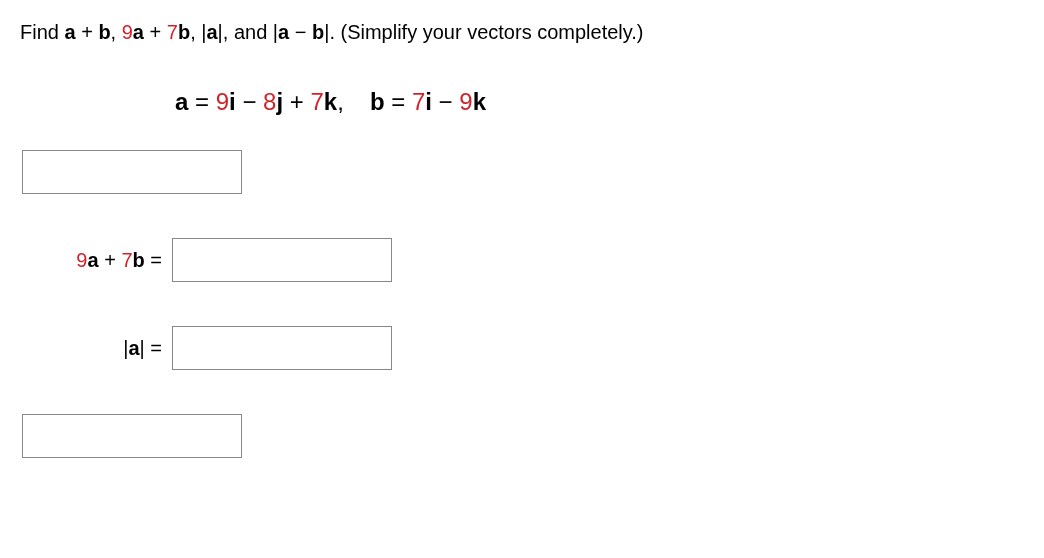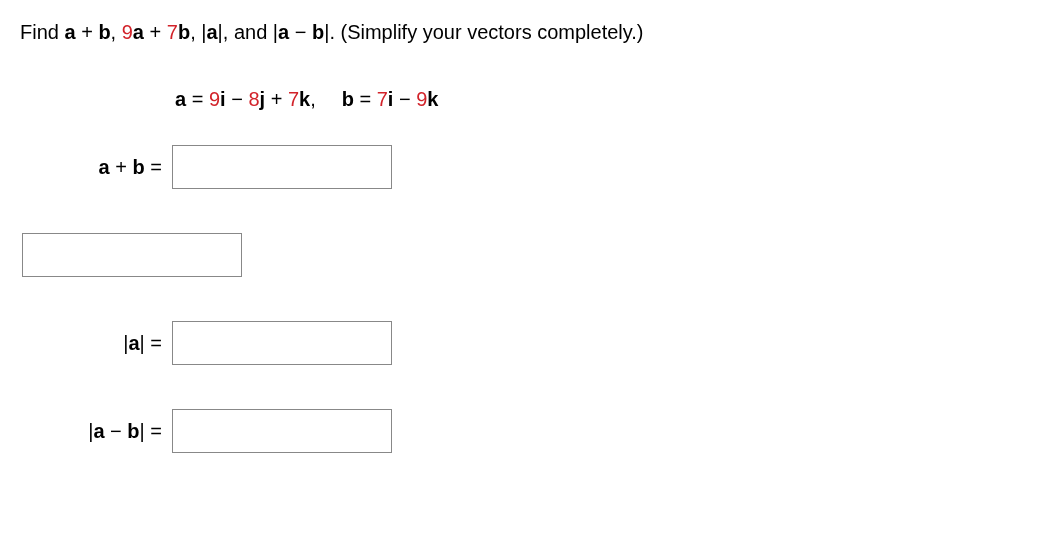--- a/index.html
+++ b/index.html
@@ -17,21 +17,21 @@
     .question {
       margin-bottom: 42px;
       line-height: 1.4;
     }
     .red {
       color: #d2232a;
     }
     .given {
       margin-left: 155px;
       margin-bottom: 34px;
-      font-size: 20px;
+      font-size: 24px;
     }
     .given .gap {
       display: inline-block;
       width: 26px;
     }
     .row {
       display: flex;
       align-items: center;
       margin-bottom: 44px;
     }
@@ -60,35 +60,32 @@
 
 <div class="question">
   <span>Find </span><b>a</b><span> + </span><b>b</b><span>, </span><span class="red">9</span><b>a</b><span> + </span><span class="red">7</span><b>b</b><span>, </span><span>|</span><b>a</b><span>|</span><span>, and </span><span>|</span><b>a</b><span> − </span><b>b</b><span>|</span><span>. (Simplify your vectors completely.)</span>
 </div>
 
 <div class="given">
   <b>a</b><span> = </span><span class="red">9</span><b>i</b><span> − </span><span class="red">8</span><b>j</b><span> + </span><span class="red">7</span><b>k</b><span>,</span><span class="gap"></span><b>b</b><span> = </span><span class="red">7</span><b>i</b><span> − </span><span class="red">9</span><b>k</b>
 </div>
 
 <div class="row">
-  <div class="lhs">
-    <b>a</b><span> + </span><b>b</b><span>  =</span>
-  </div>
   <input type="text" class="input" value="" style="">
 </div>
 
 <div class="row">
+  <div class="lhs">
+    <span class="red">9</span><b>a</b><span> + </span><span class="red">7</span><b>b</b><span>  =</span>
+  </div>
   <input type="text" class="input" value="" style="">
 </div>
 
 <div class="row">
   <div class="lhs">
     <span>|</span><b>a</b><span>|</span><span>  =</span>
   </div>
   <input type="text" class="input" value="" style="">
 </div>
 
 <div class="row">
-  <div class="lhs">
-    <span>|</span><b>a</b><span> − </span><b>b</b><span>|</span><span>  =</span>
-  </div>
   <input type="text" class="input" value="" style="">
 </div>
 
 </body></html>

